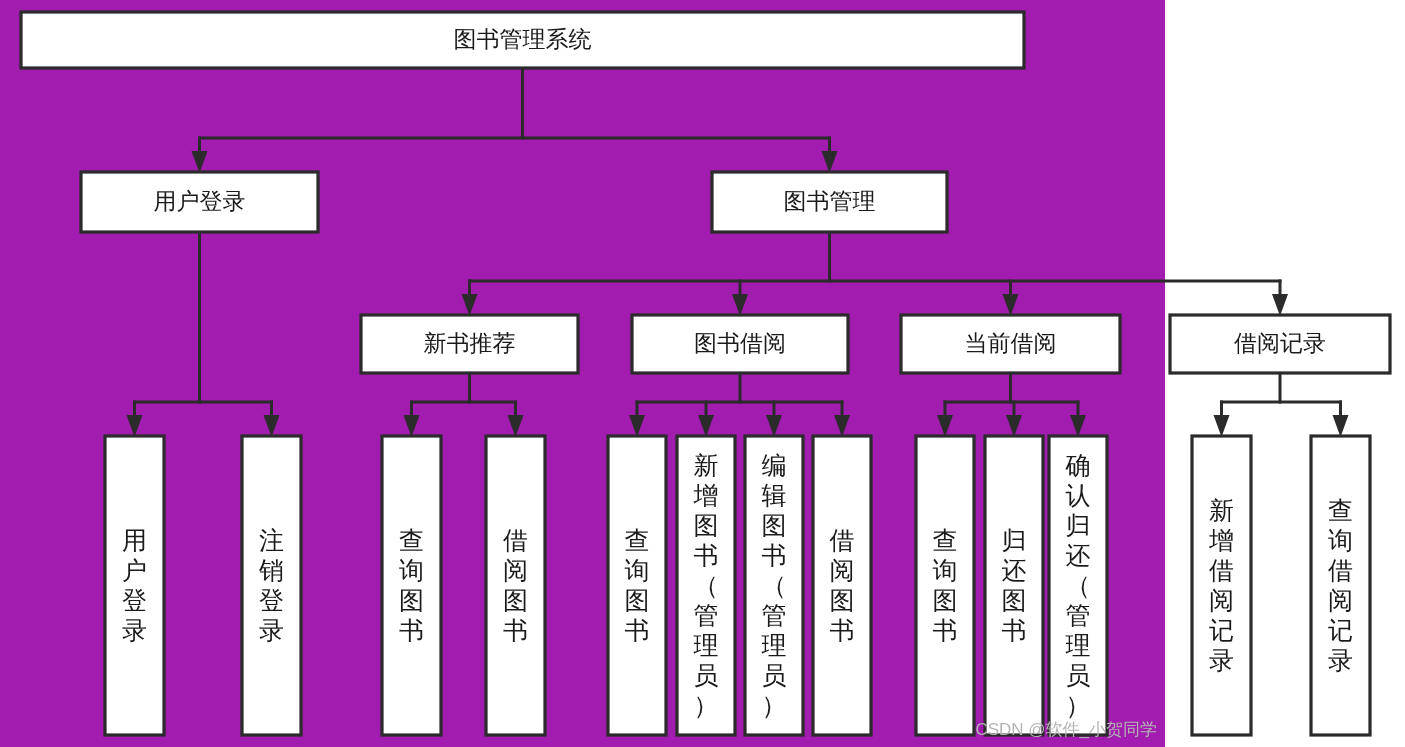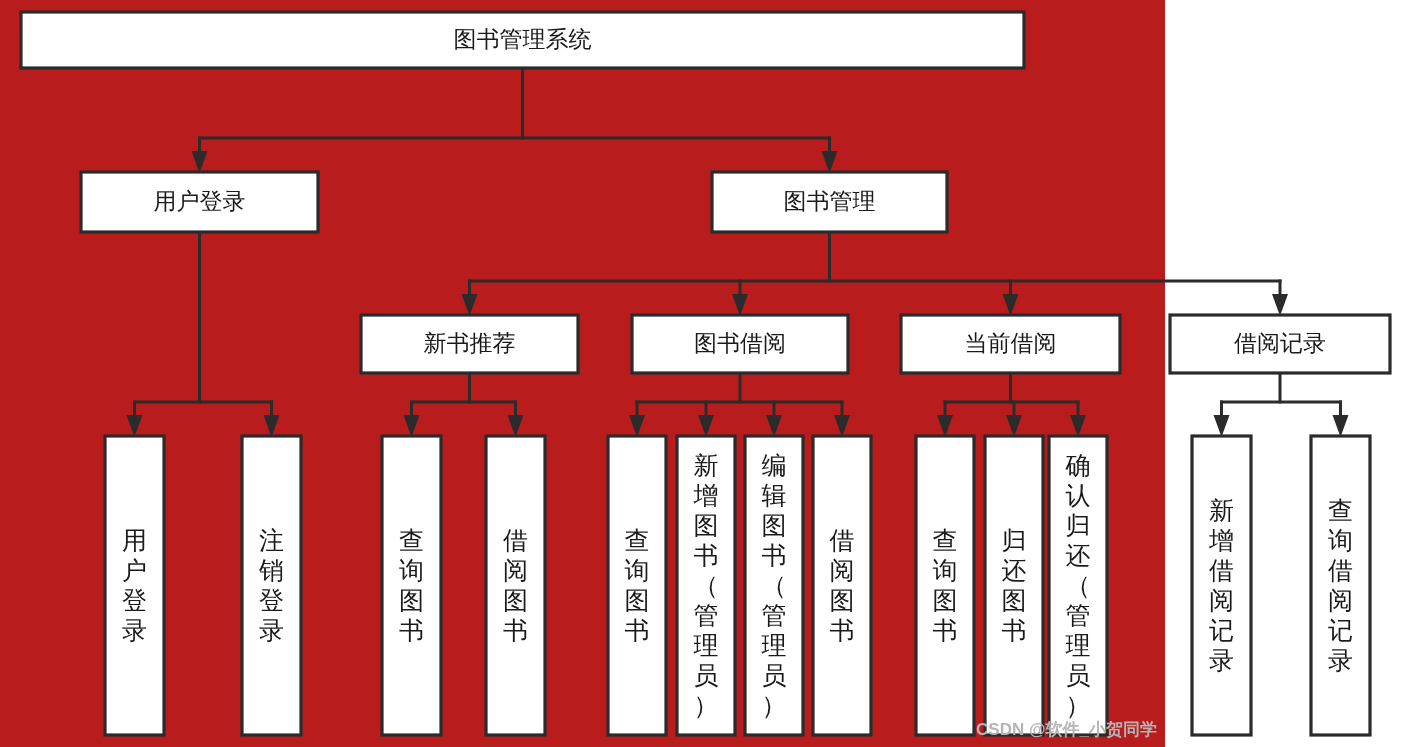--- a/index.html
+++ b/index.html
@@ -10,21 +10,21 @@
   body {
     width: 1405px;
     height: 747px;
     font-family: "Liberation Sans", sans-serif;
     overflow: hidden;
   }
   #diagram-root {
     position: relative;
     width: 1165px;
     height: 747px;
-    background: #b91c1c;
+    background: #a21caf;
   }
   svg.diagram {
     position: absolute;
     left: 0;
     top: 0;
     width: 1405px;
     height: 747px;
     display: block;
   }
   .node-rect {
@@ -51,21 +51,20 @@
   }
   .watermark {
     position: absolute;
     right: 8px;
     bottom: 6px;
     font-family: "Liberation Sans", sans-serif;
     font-size: 17px;
     color: #b4b4b4;
     white-space: nowrap;
     user-select: none;
-    font-weight: bold;
   }
 </style>
 </head>
 <body>
 
 <div id="diagram-root">
 
   <svg class="diagram" viewBox="0 0 1405 747">
     <g id="connector-layer">
         <path d="M 522.5 68 L 522.5 138" class="conn"></path>

